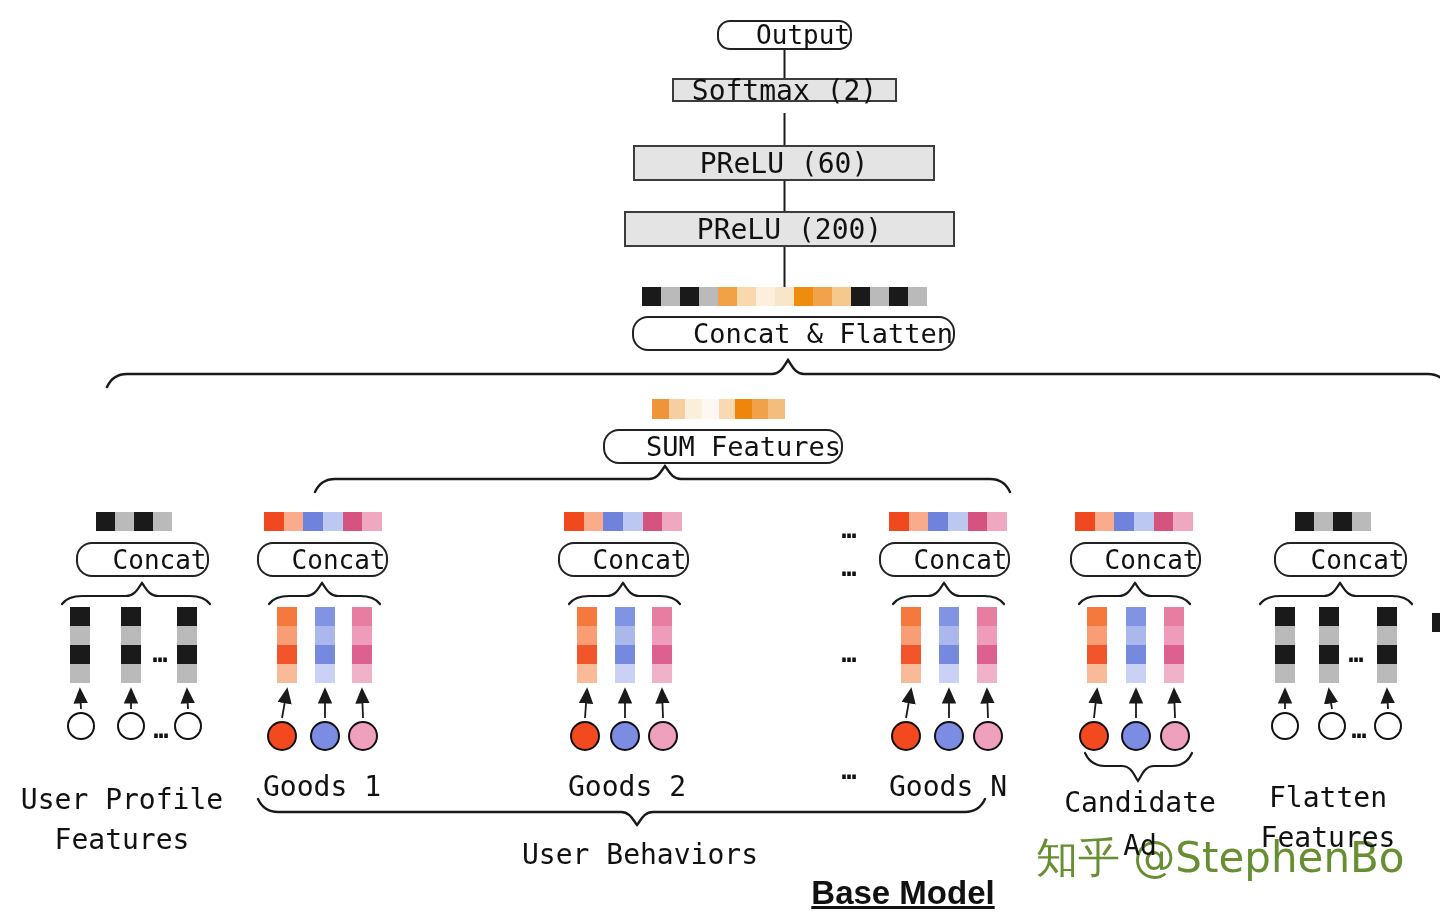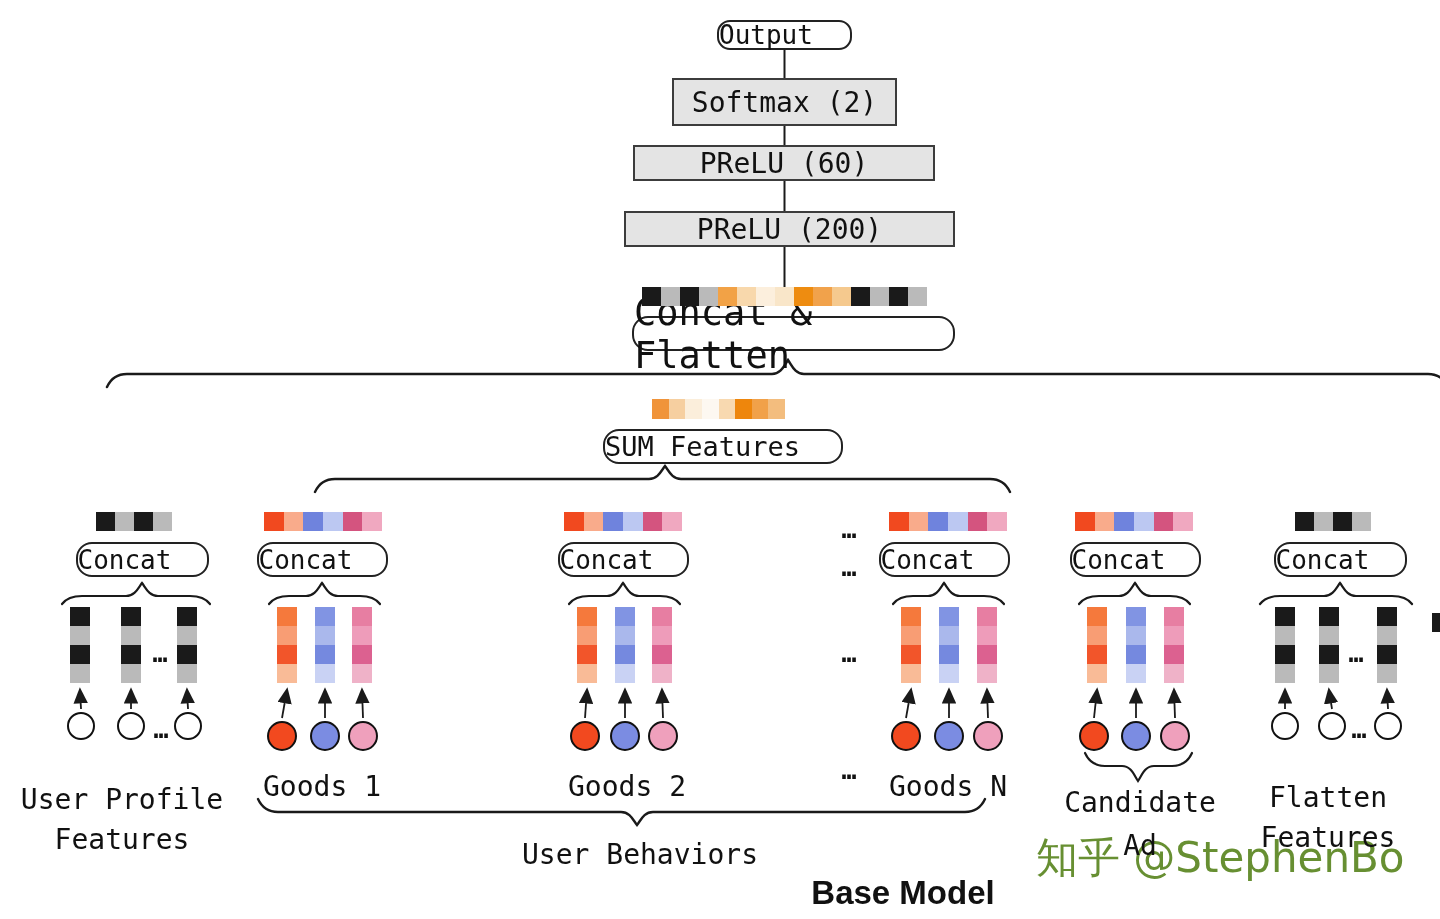--- a/index.html
+++ b/index.html
@@ -2,31 +2,31 @@
 <html><head>
 <meta charset="utf-8">
 <style>
   html,body{margin:0;padding:0;background:#fff;}
   .canvas{position:relative;width:1440px;height:919px;background:#ffffff;overflow:hidden;
           font-family:"DejaVu Sans Mono",monospace;color:#111;}
   .overlay{position:absolute;left:0;top:0;width:1440px;height:919px;z-index:2;}
   .box{position:absolute;background:#e4e4e4;border:2px solid #3c3c3c;display:flex;
        align-items:center;justify-content:center;font-size:28px;z-index:3;box-sizing:border-box;}
   .pill{position:absolute;background:#fff;border:2px solid #222;border-radius:16px;display:flex;
-        align-items:center;justify-content:flex-start;font-size:26px;z-index:3;box-sizing:border-box;}
+        align-items:center;justify-content:flex-end;font-size:26px;z-index:3;box-sizing:border-box;}
   .strip{position:absolute;display:flex;z-index:3;}
   .cell{height:100%;}
   .bar{position:absolute;display:flex;flex-direction:column;z-index:3;}
   .seg{width:100%;flex:1;}
   .circle{position:absolute;border-radius:50%;border:2.5px solid #111;box-sizing:border-box;z-index:3;background:#fff;}
   .lbl{position:absolute;text-align:center;font-size:28px;white-space:nowrap;
        transform:translateX(-50%);z-index:3;}
   .dots{position:absolute;font-weight:bold;font-size:25px;transform:translate(-50%,-50%);z-index:3;}
   .title{position:absolute;font-family:"Liberation Sans",sans-serif;font-weight:bold;font-size:33px;
-         transform:translateX(-50%);z-index:3;}
+         transform:translateX(-50%);z-index:3;text-decoration:underline;}
   .watermark{position:absolute;font-family:"DejaVu Sans",sans-serif;font-size:42px;color:#4d7c0f;
              opacity:0.85;white-space:nowrap;z-index:1;}
   .fragment{position:absolute;background:#1a1a1a;z-index:3;}
 </style>
 </head>
 <body>
 
 <div class="canvas">
 
   <svg class="overlay" width="1440" height="919" viewBox="0 0 1440 919" xmlns="http://www.w3.org/2000/svg">
@@ -69,30 +69,30 @@
         <path d="M 1260 604 C 1263 600 1269 596 1280 596 L 1324 596 C 1333 596 1336 588.2 1340 583 C 1344 588.2 1347 596 1356 596 L 1392 596 C 1403 596 1409 600 1412 604" fill="none" stroke="#1a1a1a" stroke-width="2.2" stroke-linecap="round"></path>
         <line x1="1285" y1="709" x2="1285" y2="690" stroke="#1a1a1a" stroke-width="1.8" marker-end="url(#arrowhead)"></line>
         <line x1="1332" y1="709" x2="1329" y2="690" stroke="#1a1a1a" stroke-width="1.8" marker-end="url(#arrowhead)"></line>
         <line x1="1388" y1="709" x2="1387" y2="690" stroke="#1a1a1a" stroke-width="1.8" marker-end="url(#arrowhead)"></line>
       </g>
   </svg>
 
   <div class="pill" style="left:717px;top:20px;width:135px;height:30px;border-radius:13px;">
     <span>Output</span>
   </div>
-  <div class="box" style="left:672px;top:78px;width:225px;height:48px;">
+  <div class="box" style="left:672px;top:78px;width:225px;height:24px;">
     <span>Softmax (2)</span>
   </div>
   <div class="box" style="left:633px;top:145px;width:302px;height:36px;">
     <span>PReLU (60)</span>
   </div>
   <div class="box" style="left:624px;top:211px;width:331px;height:36px;">
     <span>PReLU (200)</span>
   </div>
-  <div class="pill" style="left:632px;top:316px;width:323px;height:35px;font-size:37px;">
+  <div class="pill" style="left:632px;top:316px;width:323px;height:35px;font-size:27px;">
     <span>Concat &amp; Flatten</span>
   </div>
   <div class="pill" style="left:603px;top:429px;width:240px;height:35px;font-size:27px;">
     <span>SUM Features</span>
   </div>
 
   <div class="lbl" style="left:640px;top:838px;">User Behaviors</div>
   <div class="title" style="left:903px;top:874px;">Base Model</div>
   <div class="watermark" style="left:1036px;top:830px;">知乎 @StephenBo</div>
 

